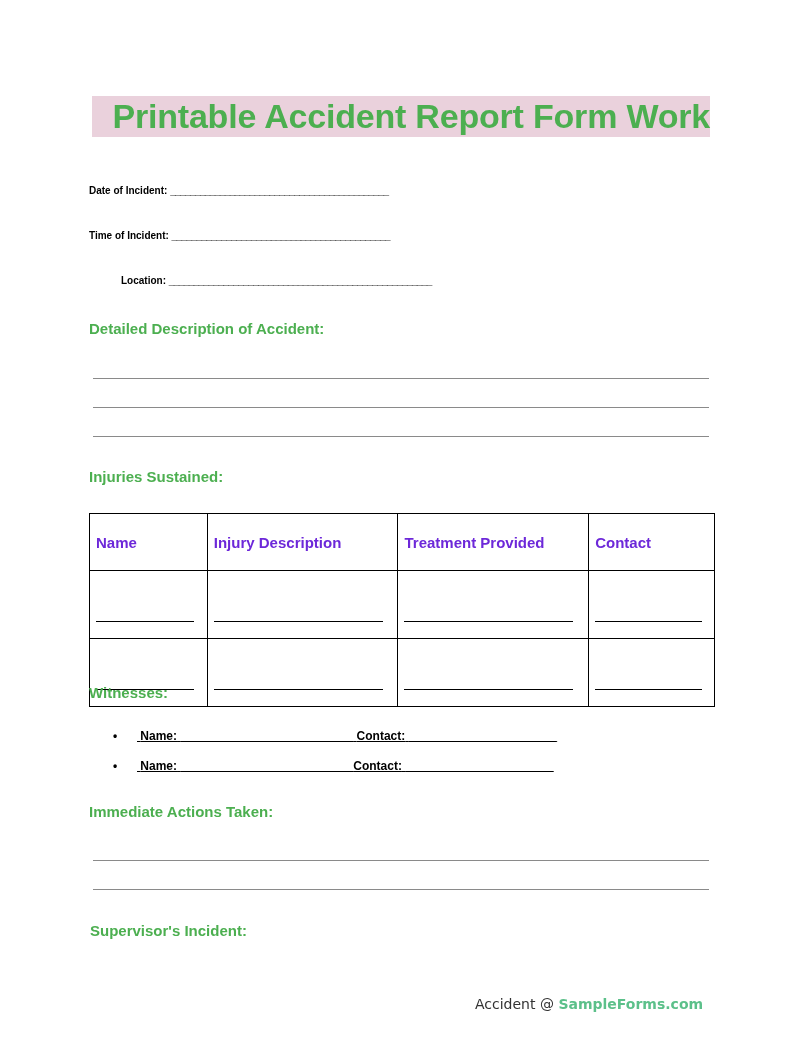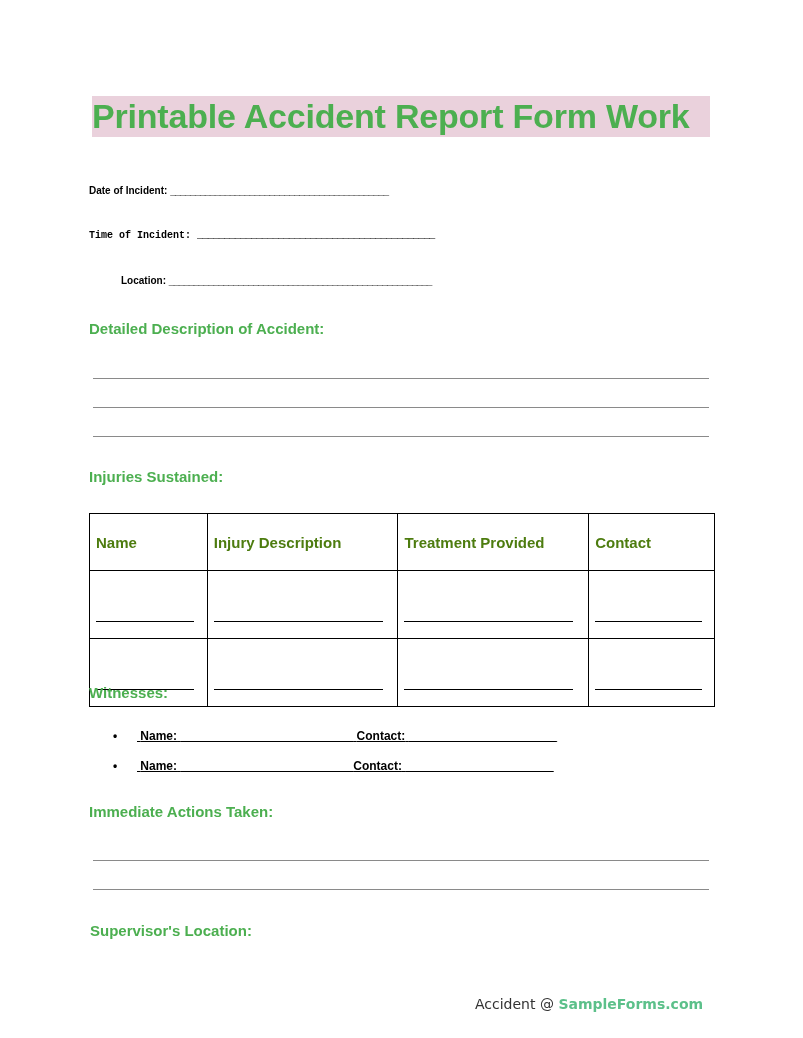--- a/index.html
+++ b/index.html
@@ -1,50 +1,50 @@
 <!DOCTYPE html>
 <html><head>
   <meta charset="utf-8">
   <style>
     html, body { margin: 0; padding: 0; background: #ffffff; }
     body { width: 803px; height: 1038px; position: relative; overflow: hidden;
            font-family: "Liberation Sans", "DejaVu Sans", sans-serif; color: #000; }
     .abs { position: absolute; }
     .title-wrap { left: 92px; top: 96px; width: 618px; height: 41px; background: #ead1dc; }
     .title { left: 92px; top: 96px; width: 618px; height: 41px; line-height: 41px;
-             font-size: 34px; font-weight: bold; color: #4caf50; text-align: left;
+             font-size: 34px; font-weight: bold; color: #4caf50; text-align: right;
              white-space: nowrap; letter-spacing: -0.2px; }
     .field { font-size: 10px; font-weight: bold; white-space: nowrap; left: 89px; }
     .field .blank { letter-spacing: -0.6px; }
     .section { font-size: 15px; font-weight: bold; color: #4caf50; left: 89px; white-space: nowrap; }
     .rule { height: 1px; background: #8a8a8a; left: 93px; width: 616px; }
     table.inj { position: absolute; left: 89px; top: 513px; border-collapse: collapse;
                 width: 626px; }
     table.inj td { border: 1.5px solid #000; padding: 0 6px; font-size: 15px; font-weight: bold;
                    vertical-align: middle; white-space: nowrap; overflow: hidden; }
-    table.inj tr.hdr td { height: 56px; color: #4d7c0f; }
+    table.inj tr.hdr td { height: 56px; color: #6d28d9; }
     table.inj tr.row td { height: 55px; vertical-align: bottom; padding-bottom: 12px; }
     .cellblank { display: block; border-bottom: 1.6px solid #000; height: 0; margin-bottom: 4px; }
     .wit { left: 113px; font-size: 12px; font-weight: bold; white-space: nowrap; text-decoration: underline; }
     .bullet { display: inline-block; width: 24px; }
     .footer { left: 475px; top: 996px; font-size: 15px; color: #333; white-space: nowrap;
               font-family: "DejaVu Sans", sans-serif; font-size: 14px; }
     .footer a { color: #5cc08a; font-weight: bold; }
   </style>
 </head>
 <body>
 
 <div class="abs title-wrap"></div>
 <div class="abs title">Printable Accident Report Form Work</div>
 
 <div class="abs field" style="top:185px;">
   <span>Date of Incident:</span>
   <span class="blank">____________________________________________</span>
 </div>
-<div class="abs field" style="top:230px;font-family:Liberation Mono, monospace;">
+<div class="abs field" style="top:230px;">
   <span>Time of Incident:</span>
   <span class="blank">____________________________________________</span>
 </div>
 <div class="abs field" style="top:275px;margin-left:32px;">
   <span>Location:</span>
   <span class="blank">_____________________________________________________</span>
 </div>
 
 <div class="abs section" style="top:320px;">Detailed Description of Accident:</div>
 <div class="abs rule" style="top:378px;"></div>
@@ -111,17 +111,17 @@
   <span class="bullet">•</span>
   <span>Name:</span>
   <span style="letter-spacing:-0.5px">____________________________</span><span>Contact:</span>
   <span style="letter-spacing:-0.5px">________________________</span>
 </div>
 
 <div class="abs section" style="top:803px;">Immediate Actions Taken:</div>
 <div class="abs rule" style="top:860px;"></div>
 <div class="abs rule" style="top:889px;"></div>
 
-<div class="abs section" style="top:922px; left:90px;">Supervisor's Location:</div>
+<div class="abs section" style="top:922px; left:90px;">Supervisor's Incident:</div>
 
 <div class="abs footer">
   <span>Accident @ </span><a>SampleForms.com</a>
 </div>
 
 </body></html>

